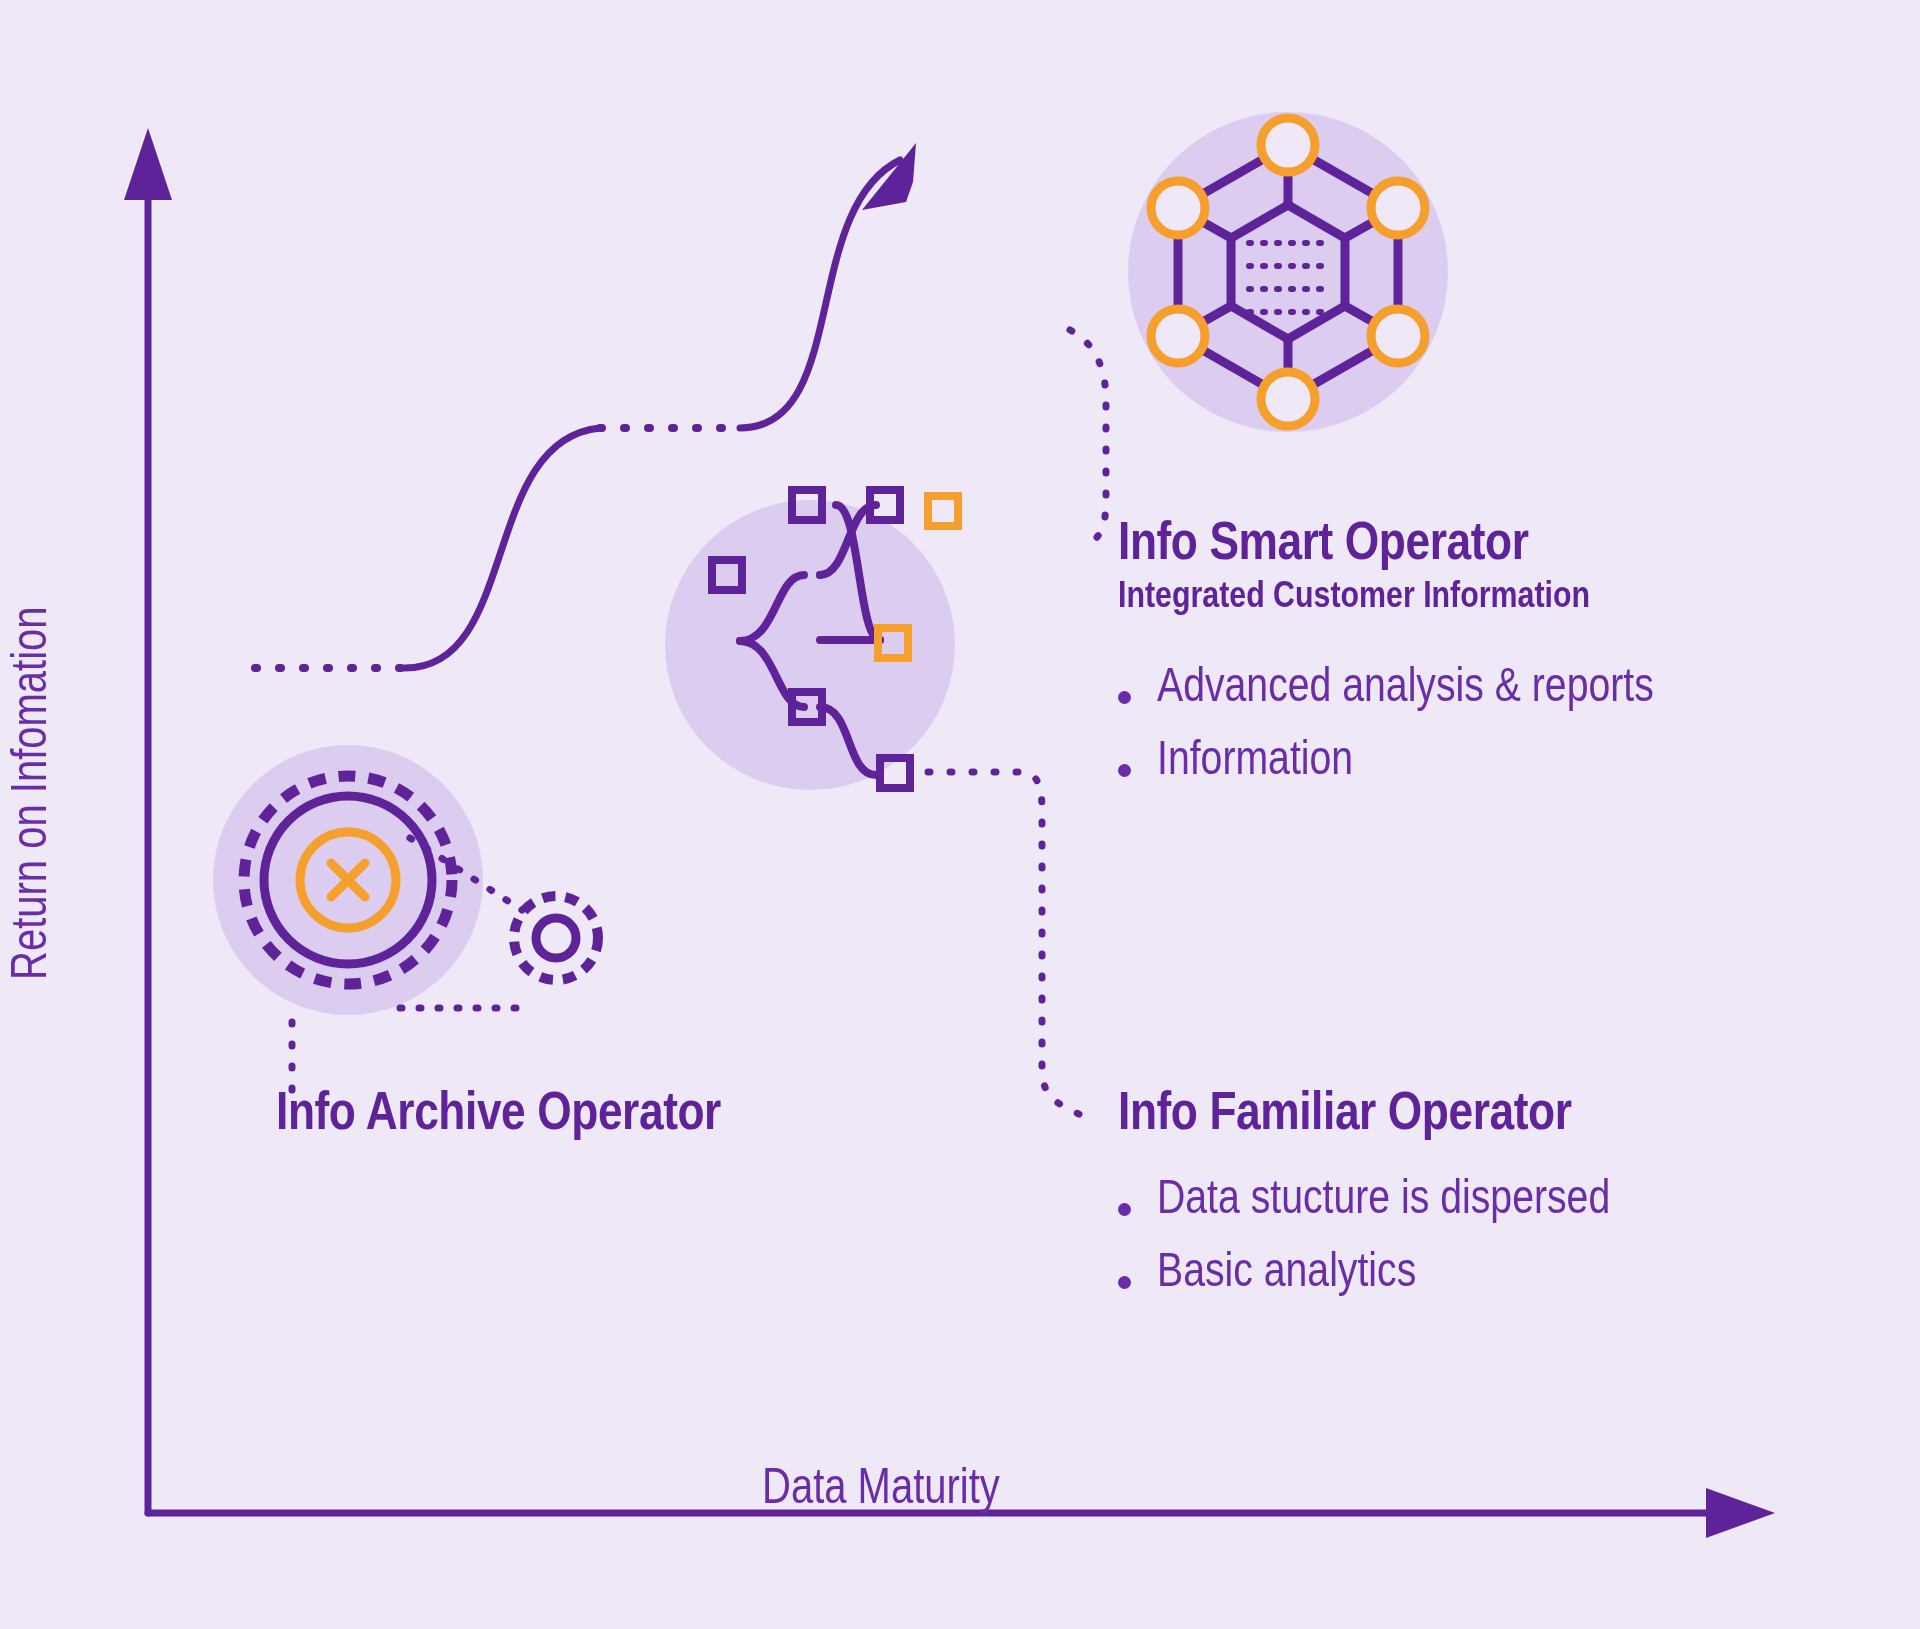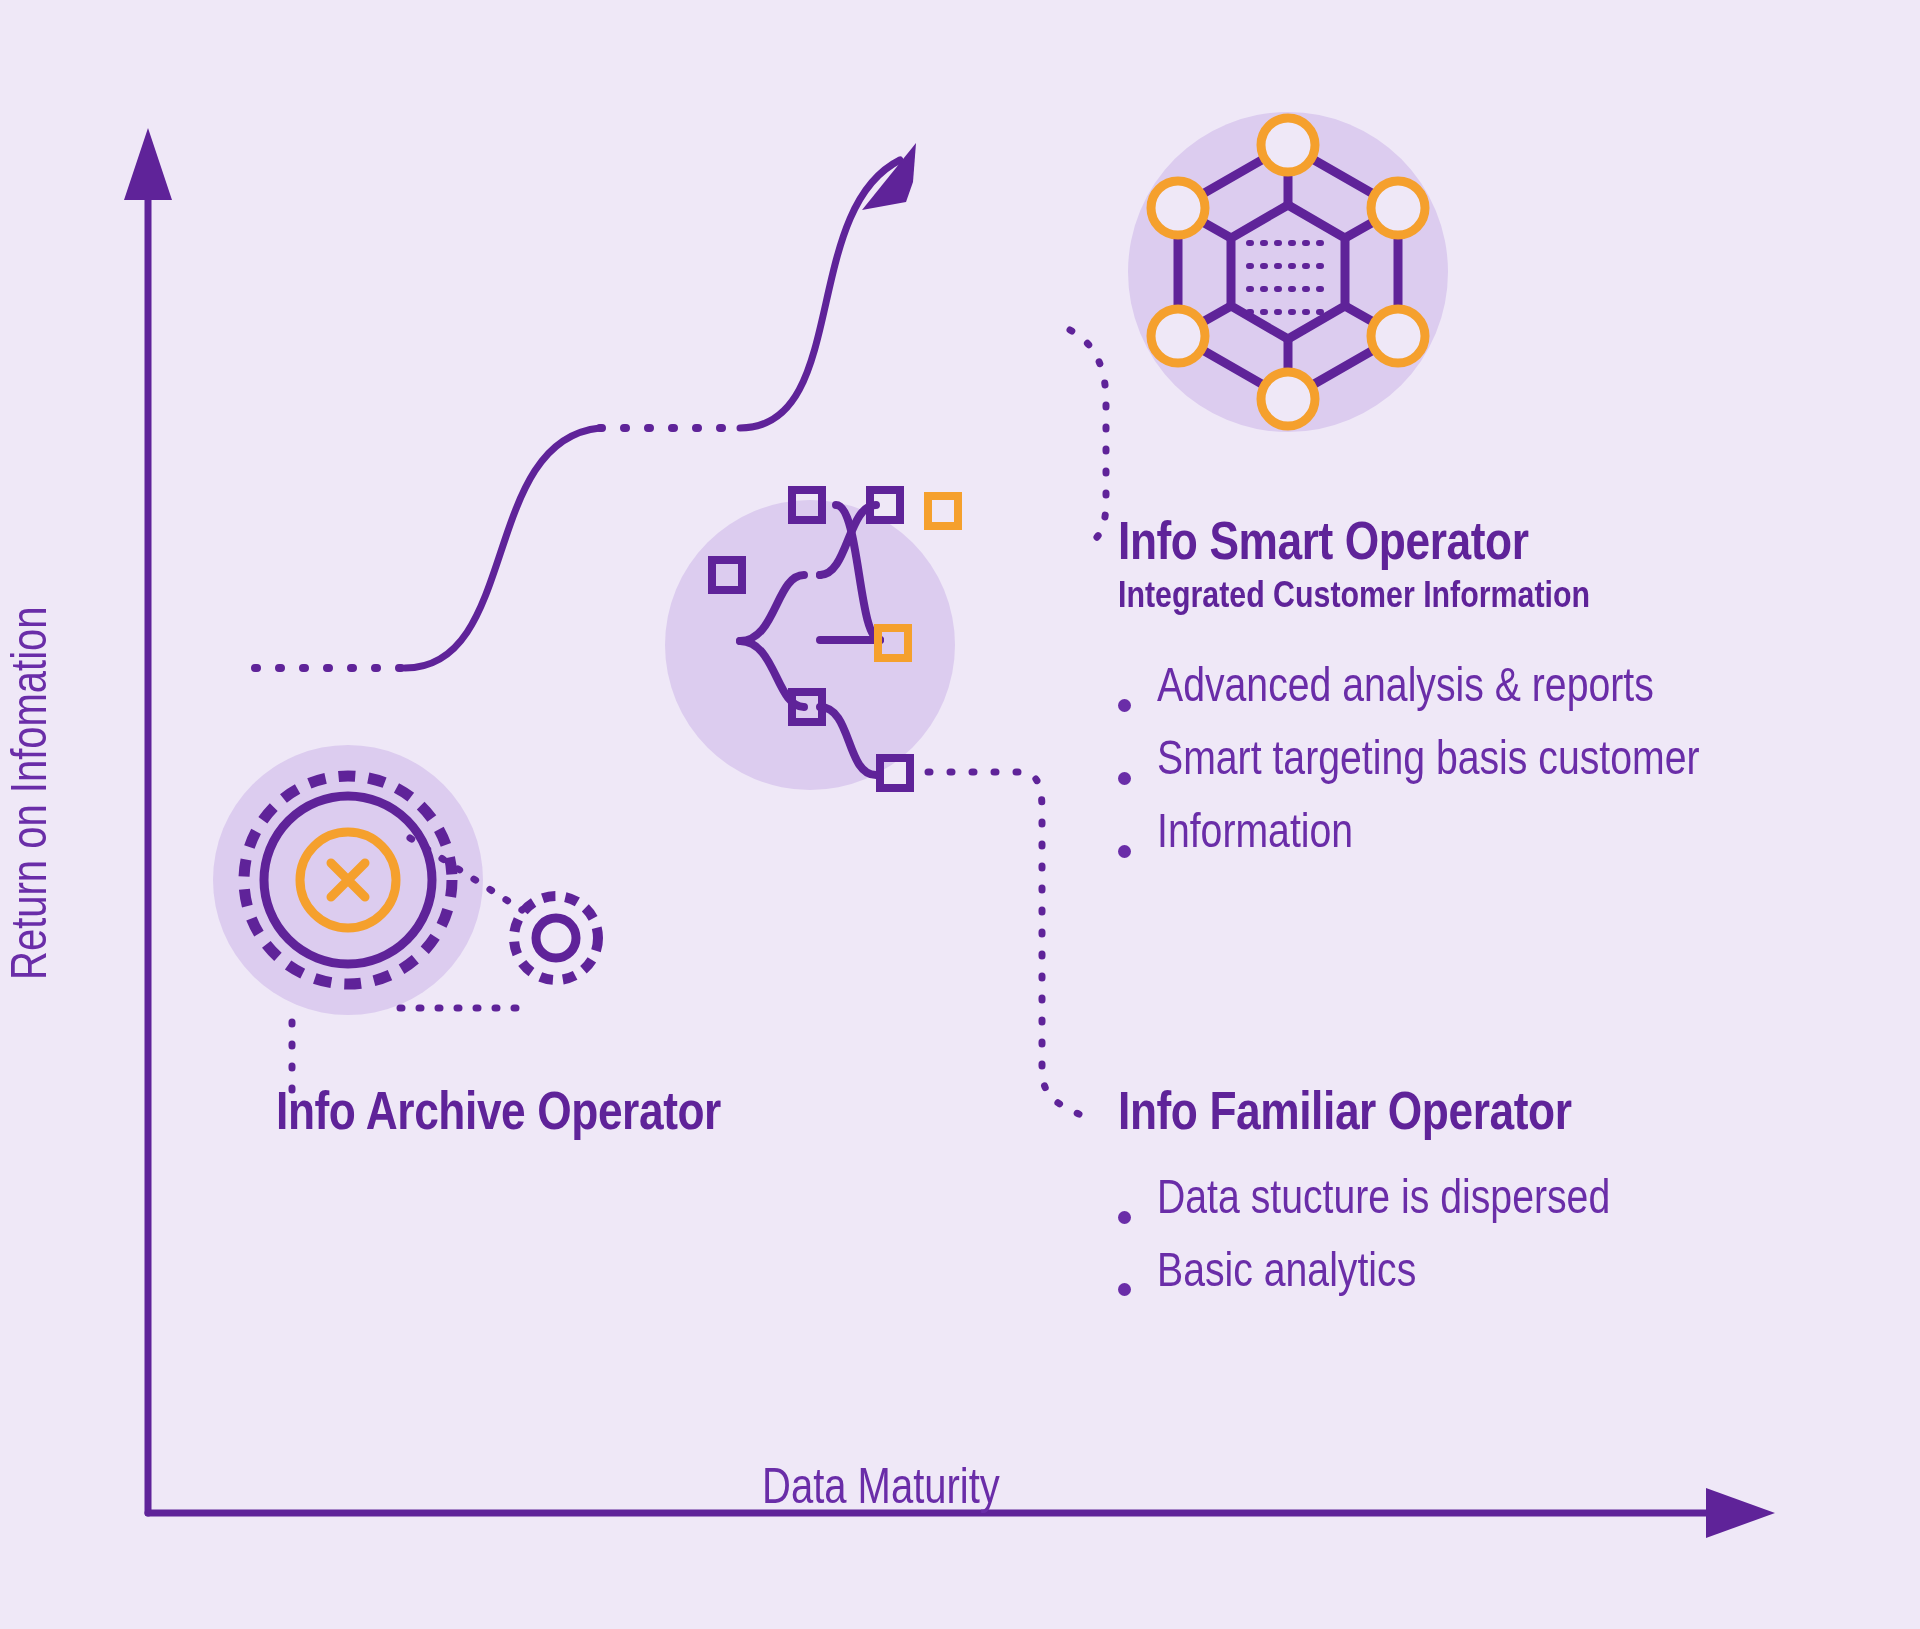--- a/index.html
+++ b/index.html
@@ -33,21 +33,21 @@
     transform:scaleX(0.82);
     transform-origin:left center;
     white-space:nowrap;
     margin-top:6px;
     line-height:1.1;
   }
   ul.bullets{
     list-style:none;margin:0;padding:0;
   }
   ul.bullets li{
-    display:flex;align-items:flex-end;
+    display:flex;align-items:center;
     margin-bottom:18px;
   }
   .bdot{
     width:13px;height:13px;border-radius:50%;
     background:#6A2DA8;flex:0 0 auto;
     margin-top:26px;margin-right:26px;
   }
   .btxt{
     font-family:"Liberation Sans Narrow","Liberation Sans",sans-serif;
     font-weight:normal;
@@ -202,24 +202,20 @@
   <div class="txtblock" style="left:1118px;top:512px;width:760px;">
     <div class="op-title">Info Smart Operator</div>
     <div class="op-sub">Integrated Customer Information</div>
     <ul class="bullets" style="margin-top:42px;">
       <li>
         <span class="bdot"></span>
         <span class="btxt">Advanced analysis &amp; reports</span>
       </li>
       <li>
         <span class="bdot"></span>
-        <span class="btxt">Smart targeting basis customer</span>
-      </li>
-      <li>
-        <span class="bdot"></span>
         <span class="btxt">Information</span>
       </li>
     </ul>
   </div>
 
   <div class="txtblock" style="left:1118px;top:1082px;width:760px;">
     <div class="op-title">Info Familiar Operator</div>
     <ul class="bullets" style="margin-top:30px;">
       <li>
         <span class="bdot"></span>

